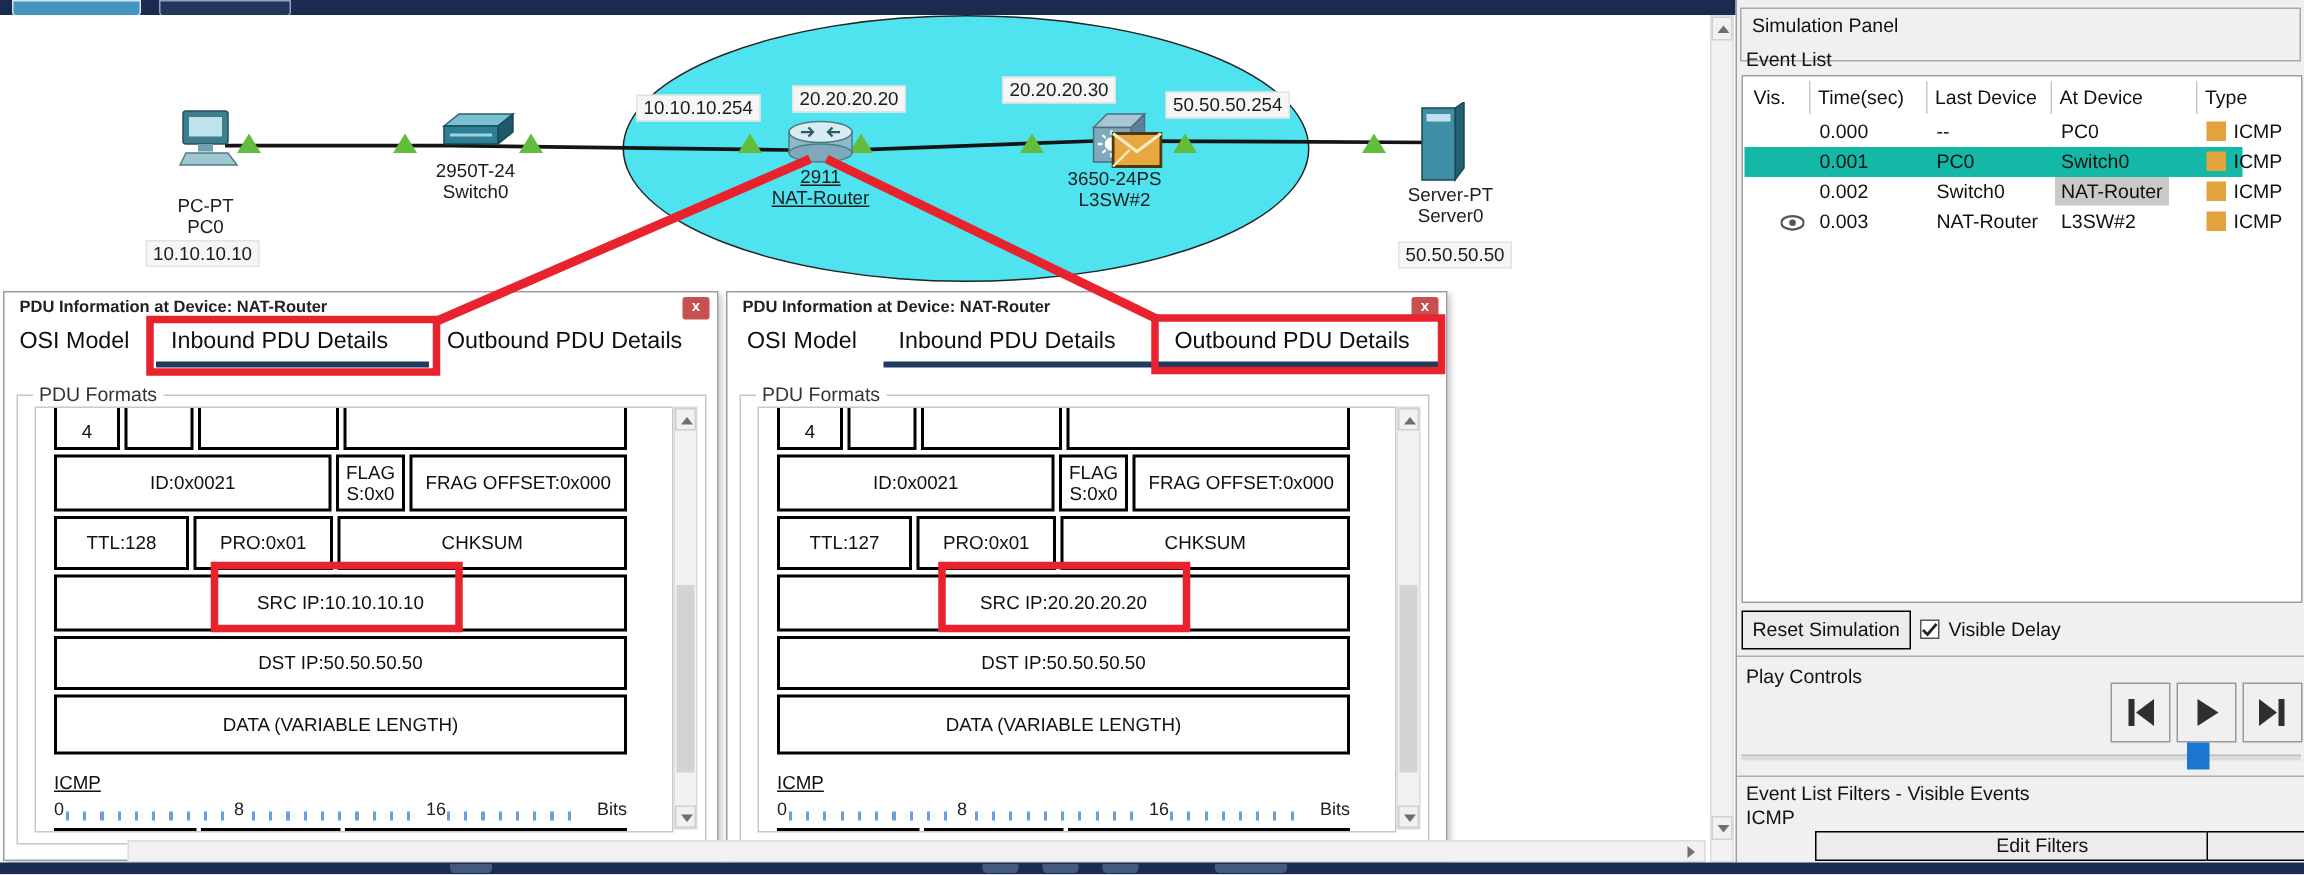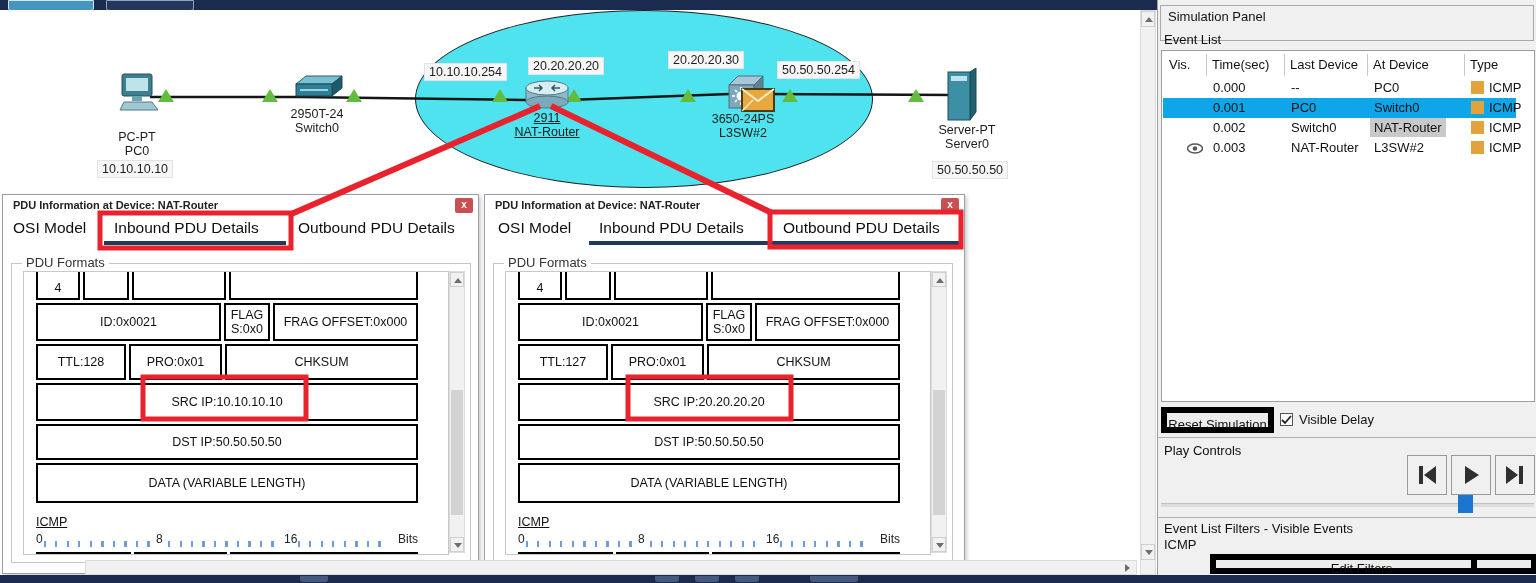--- a/index.html
+++ b/index.html
@@ -47,21 +47,21 @@
   .arrow.right{border-top:4px solid transparent;border-bottom:4px solid transparent;border-left:5px solid #6e6e6e;}
   
   .panel{position:absolute;left:1157px;top:0;width:379px;height:575px;background:#f0f0f0;
          border-left:1px solid #9e9e9e;font-size:13px;color:#111;}
   .panel-box{position:absolute;border:1px solid #a9a9a9;background:#f0f0f0;box-sizing:border-box;}
   .ev-table{position:absolute;background:#fff;border:1px solid #9e9e9e;box-sizing:border-box;}
   .ev-sep{position:absolute;width:1px;background:#c9c9c9;}
   .ev-row{position:absolute;left:1px;height:20px;width:332px;}
   .ev-cell{position:absolute;top:2px;white-space:nowrap;}
   .type-sq{position:absolute;width:13px;height:13px;top:3px;background:#e2a33c;}
-  .btn{position:absolute;background:#ececec;border:6px solid #000000;box-sizing:border-box;
+  .btn{position:absolute;background:#ececec;border:1px solid #000000;box-sizing:border-box;
        font-size:13px;color:#111;text-align:center;cursor:pointer;}
   .hline{position:absolute;height:1px;background:#aeaeae;}
   .checkbox{position:absolute;width:13px;height:13px;background:#fff;border:1px solid #555;box-sizing:border-box;cursor:pointer;}
   .play-btn{position:absolute;width:40px;height:40px;background:#f0f0f0;border:1px solid #999;
             box-sizing:border-box;display:flex;align-items:center;justify-content:center;cursor:pointer;}
   .slider-track{position:absolute;height:3px;background:#dcdcdc;border-top:1px solid #c0c0c0;}
   .slider-handle{position:absolute;width:15px;height:18px;background:#1b76d1;cursor:pointer;}
   .txt{position:absolute;white-space:nowrap;}
   svg{display:block;}
 </style>
@@ -335,21 +335,21 @@
       <div class="ev-sep" style="left:205px;top:3px;height:22px;"></div>
       <div class="ev-sep" style="left:302px;top:3px;height:22px;"></div>
 
       <div class="ev-row" style="top:27px;">
         <div class="ev-cell" style="left:50px;">0.000</div>
         <div class="ev-cell" style="left:128px;">--</div>
         <div class="ev-cell" style="left:211px;">PC0</div>
         <div class="type-sq" style="left:308px;"></div>
         <div class="ev-cell" style="left:326px;">ICMP</div>
       </div>
-      <div class="ev-row" style="top:47px;background:#0ea5e9;padding-left:21px;">
+      <div class="ev-row" style="top:47px;background:#14b8a6;">
         <div class="ev-cell" style="left:50px;">0.001</div>
         <div class="ev-cell" style="left:128px;">PC0</div>
         <div class="ev-cell" style="left:211px;">Switch0</div>
         <div class="type-sq" style="left:308px;"></div>
         <div class="ev-cell" style="left:326px;">ICMP</div>
       </div>
       <div class="ev-row" style="top:67px;">
         <div class="ev-cell" style="left:50px;">0.002</div>
         <div class="ev-cell" style="left:128px;">Switch0</div>
         <div class="ev-cell" style="left:207px;top:0;background:#c9c9c9;padding:2px 4px;">NAT-Router</div>

